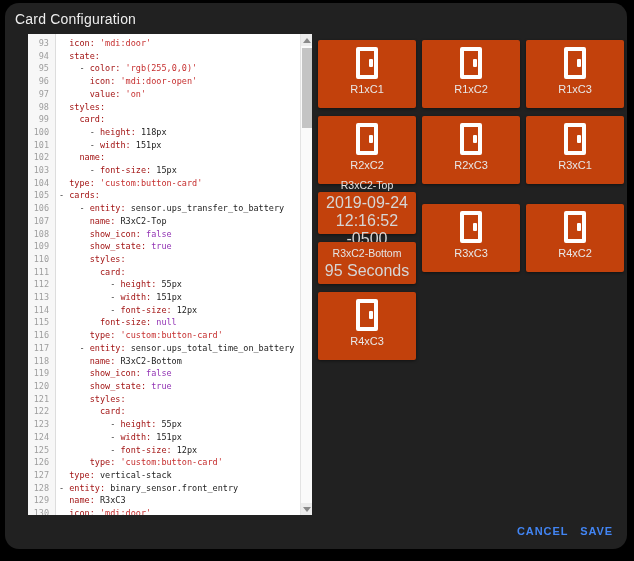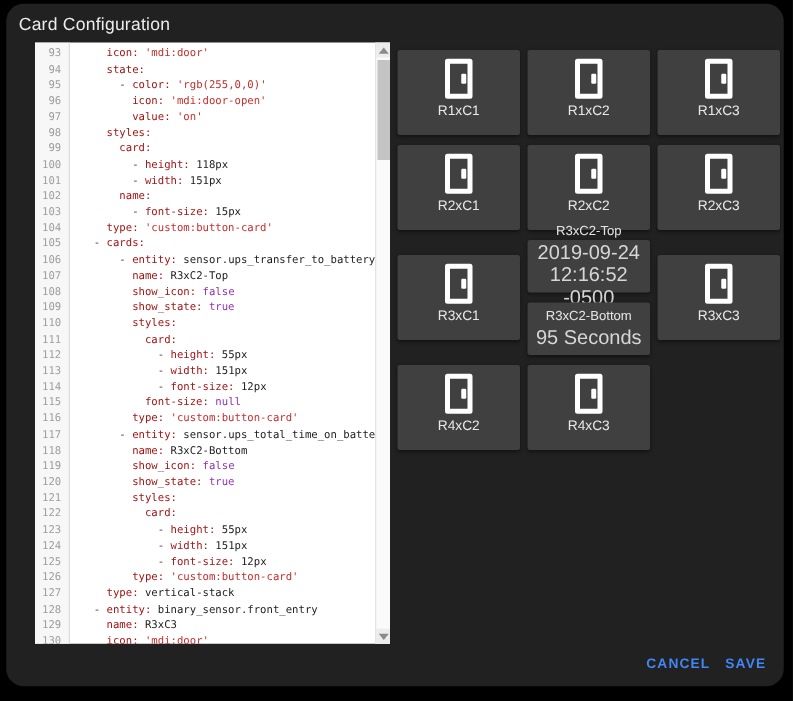--- a/index.html
+++ b/index.html
@@ -14,21 +14,21 @@
 
   
   .editor { position:absolute; left:23px; top:31px; width:284px; height:481px;
             background:#fff; overflow:hidden; }
   .editor::before { content:""; position:absolute; left:0; top:0; bottom:0; width:27px;
                     background:#f7f7f7; border-right:1px solid #ddd; }
   .cm-lines { position:absolute; left:0; top:3px; right:12px; bottom:0;
               font-family:"DejaVu Sans Mono", monospace; font-size:8.5px; line-height:12.7px; }
   .cm-line { display:flex; white-space:pre; }
   .gut { flex:0 0 27px; text-align:right; padding-right:6px; color:#9e9e9e; position:relative; }
-  .code { padding-left:20px; }
+  .code { padding-left:4px; }
   .t-k { color:#a31515; }
   .t-q { color:#c62f2f; }
   .t-w { color:#9233b4; }
   .t-v { color:#1d1d1d; }
   .t-d { color:#3a3a3a; }
 
   
   .vscroll { position:absolute; right:0; top:0; bottom:0; width:12px; background:#fafafa;
              border-left:1px solid #e3e3e3; }
   .sarrow { position:absolute; left:0; width:12px; height:12px; background:#ececec; }
@@ -40,21 +40,21 @@
   .sarrow.down::after { top:4px; border-left:4px solid transparent; border-right:4px solid transparent;
                         border-top:5px solid #8a8a8a; }
   .sthumb { position:absolute; left:1px; top:14px; width:10px; height:80px; background:#c4c4c4; }
 
   
   .preview { position:absolute; left:313px; top:37px; width:306px;
              display:grid; grid-template-columns:repeat(3,1fr);
              grid-template-rows:68px 68px 92px 68px; column-gap:6px; row-gap:8px; }
   .cell { height:100%; display:flex; align-items:center; justify-content:center; }
   .cell.stack { flex-direction:column; gap:8px; }
-  .card { background:#404040; border-radius:2px; box-shadow:0 1px 3px rgba(0,0,0,.45); }
+  .card { background:#c2410c; border-radius:2px; box-shadow:0 1px 3px rgba(0,0,0,.45); }
   .door-card { width:100%; height:68px; cursor:pointer; }
   .door-icon { width:22px; height:32px; border:4px solid #fff; border-radius:2px;
                position:relative; margin:7px auto 4px; }
   .door-icon::after { content:""; position:absolute; right:1px; top:50%; transform:translateY(-50%);
                       width:4px; height:8px; background:#fff; border-radius:1px; }
   .card-label { text-align:center; font-size:11px; color:#e8e8e8; }
   .text-card { width:100%; height:42px; display:flex; flex-direction:column;
                justify-content:center; gap:3px; cursor:pointer; }
   .t-name { font-size:10.5px; color:#e4e4e4; text-align:center; }
   .t-state { font-size:16px; color:#d6d6d6; text-align:center; }
@@ -134,26 +134,20 @@
       </div>
       <div class="cell">
         <div class="card door-card">
           <div class="door-icon"></div>
           <div class="card-label">R1xC3</div>
         </div>
       </div>
       <div class="cell">
         <div class="card door-card">
           <div class="door-icon"></div>
-          <div class="card-label">R2xC1</div>
-        </div>
-      </div>
-      <div class="cell">
-        <div class="card door-card">
-          <div class="door-icon"></div>
           <div class="card-label">R2xC2</div>
         </div>
       </div>
       <div class="cell">
         <div class="card door-card">
           <div class="door-icon"></div>
           <div class="card-label">R2xC3</div>
         </div>
       </div>
       <div class="cell">

